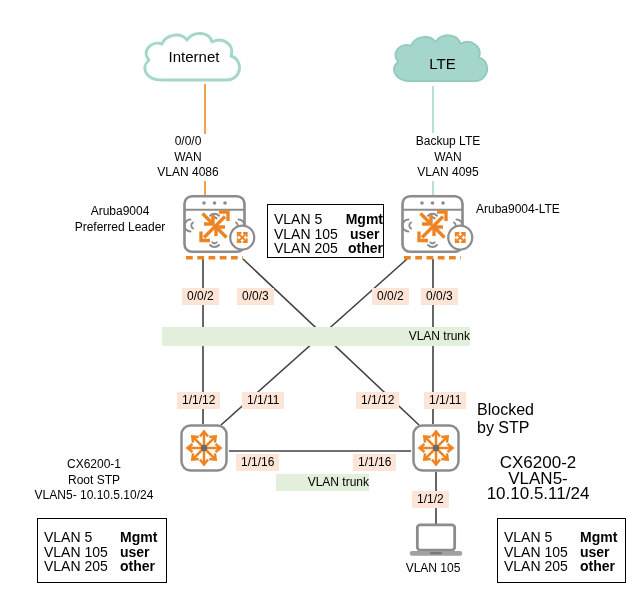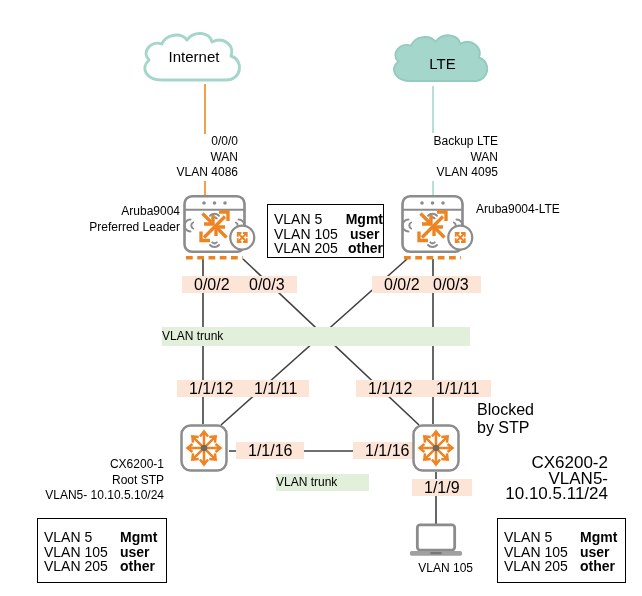--- a/index.html
+++ b/index.html
@@ -5,28 +5,28 @@
   html,body{margin:0;padding:0;background:#fff;}
   .canvas{
     position:relative;width:642px;height:596px;background:#ffffff;overflow:hidden;
     font-family:"Liberation Sans",sans-serif;color:#000;
   }
   .abs{position:absolute;}
   svg.icon{position:absolute;overflow:visible;}
   .lines{position:absolute;left:0;top:0;z-index:1;}
   .trunkbar{
     position:absolute;z-index:2;background:#e2efda;
-    text-align:left;font-size:12px;color:#000;
+    text-align:right;font-size:12px;color:#000;
   }
   .portlabel{
     position:absolute;z-index:3;background:#fce4d6;color:#000;
-    font-size:16px;line-height:15px;padding:1px 12px;white-space:nowrap;
+    font-size:12px;line-height:15px;padding:1px 5px;white-space:nowrap;margin-top:12px;
   }
   .txt{position:absolute;z-index:4;font-size:12px;line-height:15.5px;}
-  .center{text-align:right;}
+  .center{text-align:center;}
   .pre{white-space:pre-line;}
   .legend{
     position:absolute;z-index:4;background:#fff;border:1px solid #000;
     font-size:14px;line-height:14.5px;box-sizing:border-box;
   }
   .lrow{display:flex;padding-left:6px;}
   .lv{width:76px;}
   .lr{flex:1;font-weight:bold;}
   .cloudlabel{
     position:absolute;z-index:4;width:100%;text-align:center;font-size:15px;
@@ -195,21 +195,21 @@
   </svg>
   <svg class="icon icnwrap" style="left:411px;top:423px" width="50" height="50">
     <use href="#sym-switch"></use>
   </svg>
 
   <div class="portlabel" style="left:236px;top:442px">1/1/16</div>
   <div class="portlabel" style="left:353px;top:442px">1/1/16</div>
 
   <div class="trunkbar" style="left:276px;top:474px;width:93px;height:17px;line-height:17px">VLAN trunk</div>
 
-  <div class="portlabel" style="left:412px;top:479px">1/1/9</div>
+  <div class="portlabel" style="left:412px;top:479px">1/1/2</div>
 
   <div class="txt center" style="left:24px;top:457px;width:140px;font-size:12px">
     <div>CX6200-1</div>
     <div>Root STP</div>
     <div>VLAN5- 10.10.5.10/24</div>
   </div>
   <div class="txt center" style="left:468px;top:455px;width:140px;font-size:17px">
     <div>CX6200-2</div>
     <div>VLAN5- 10.10.5.11/24</div>
   </div>

